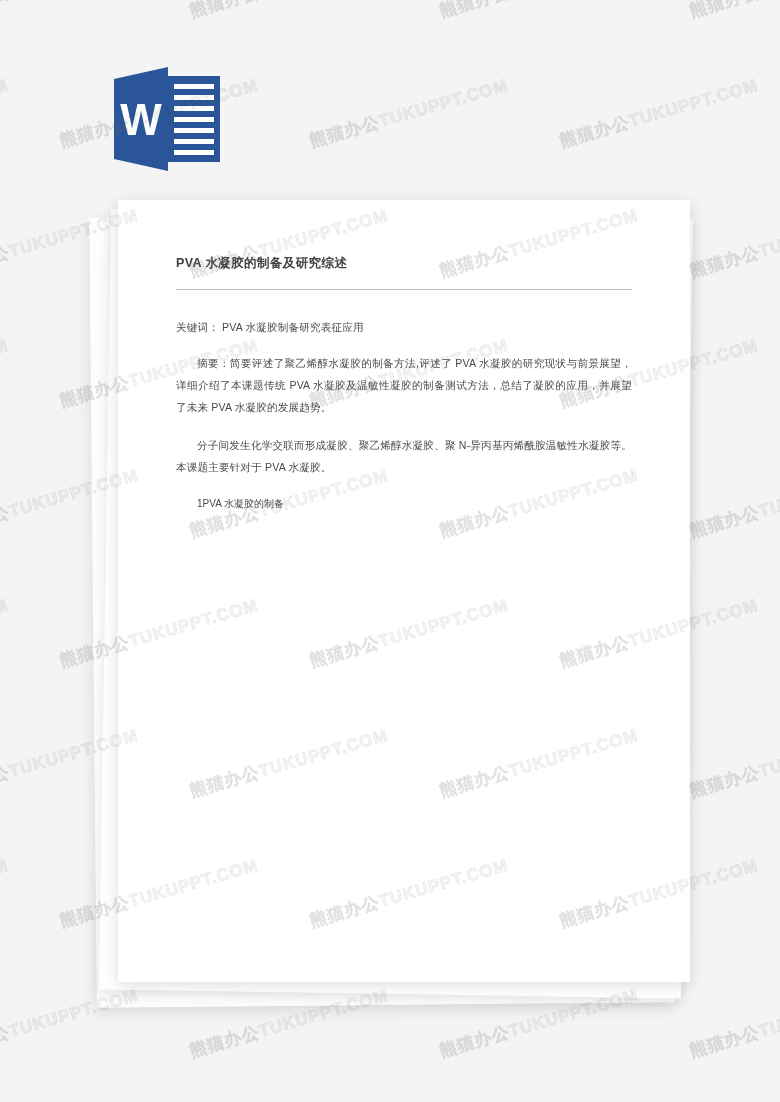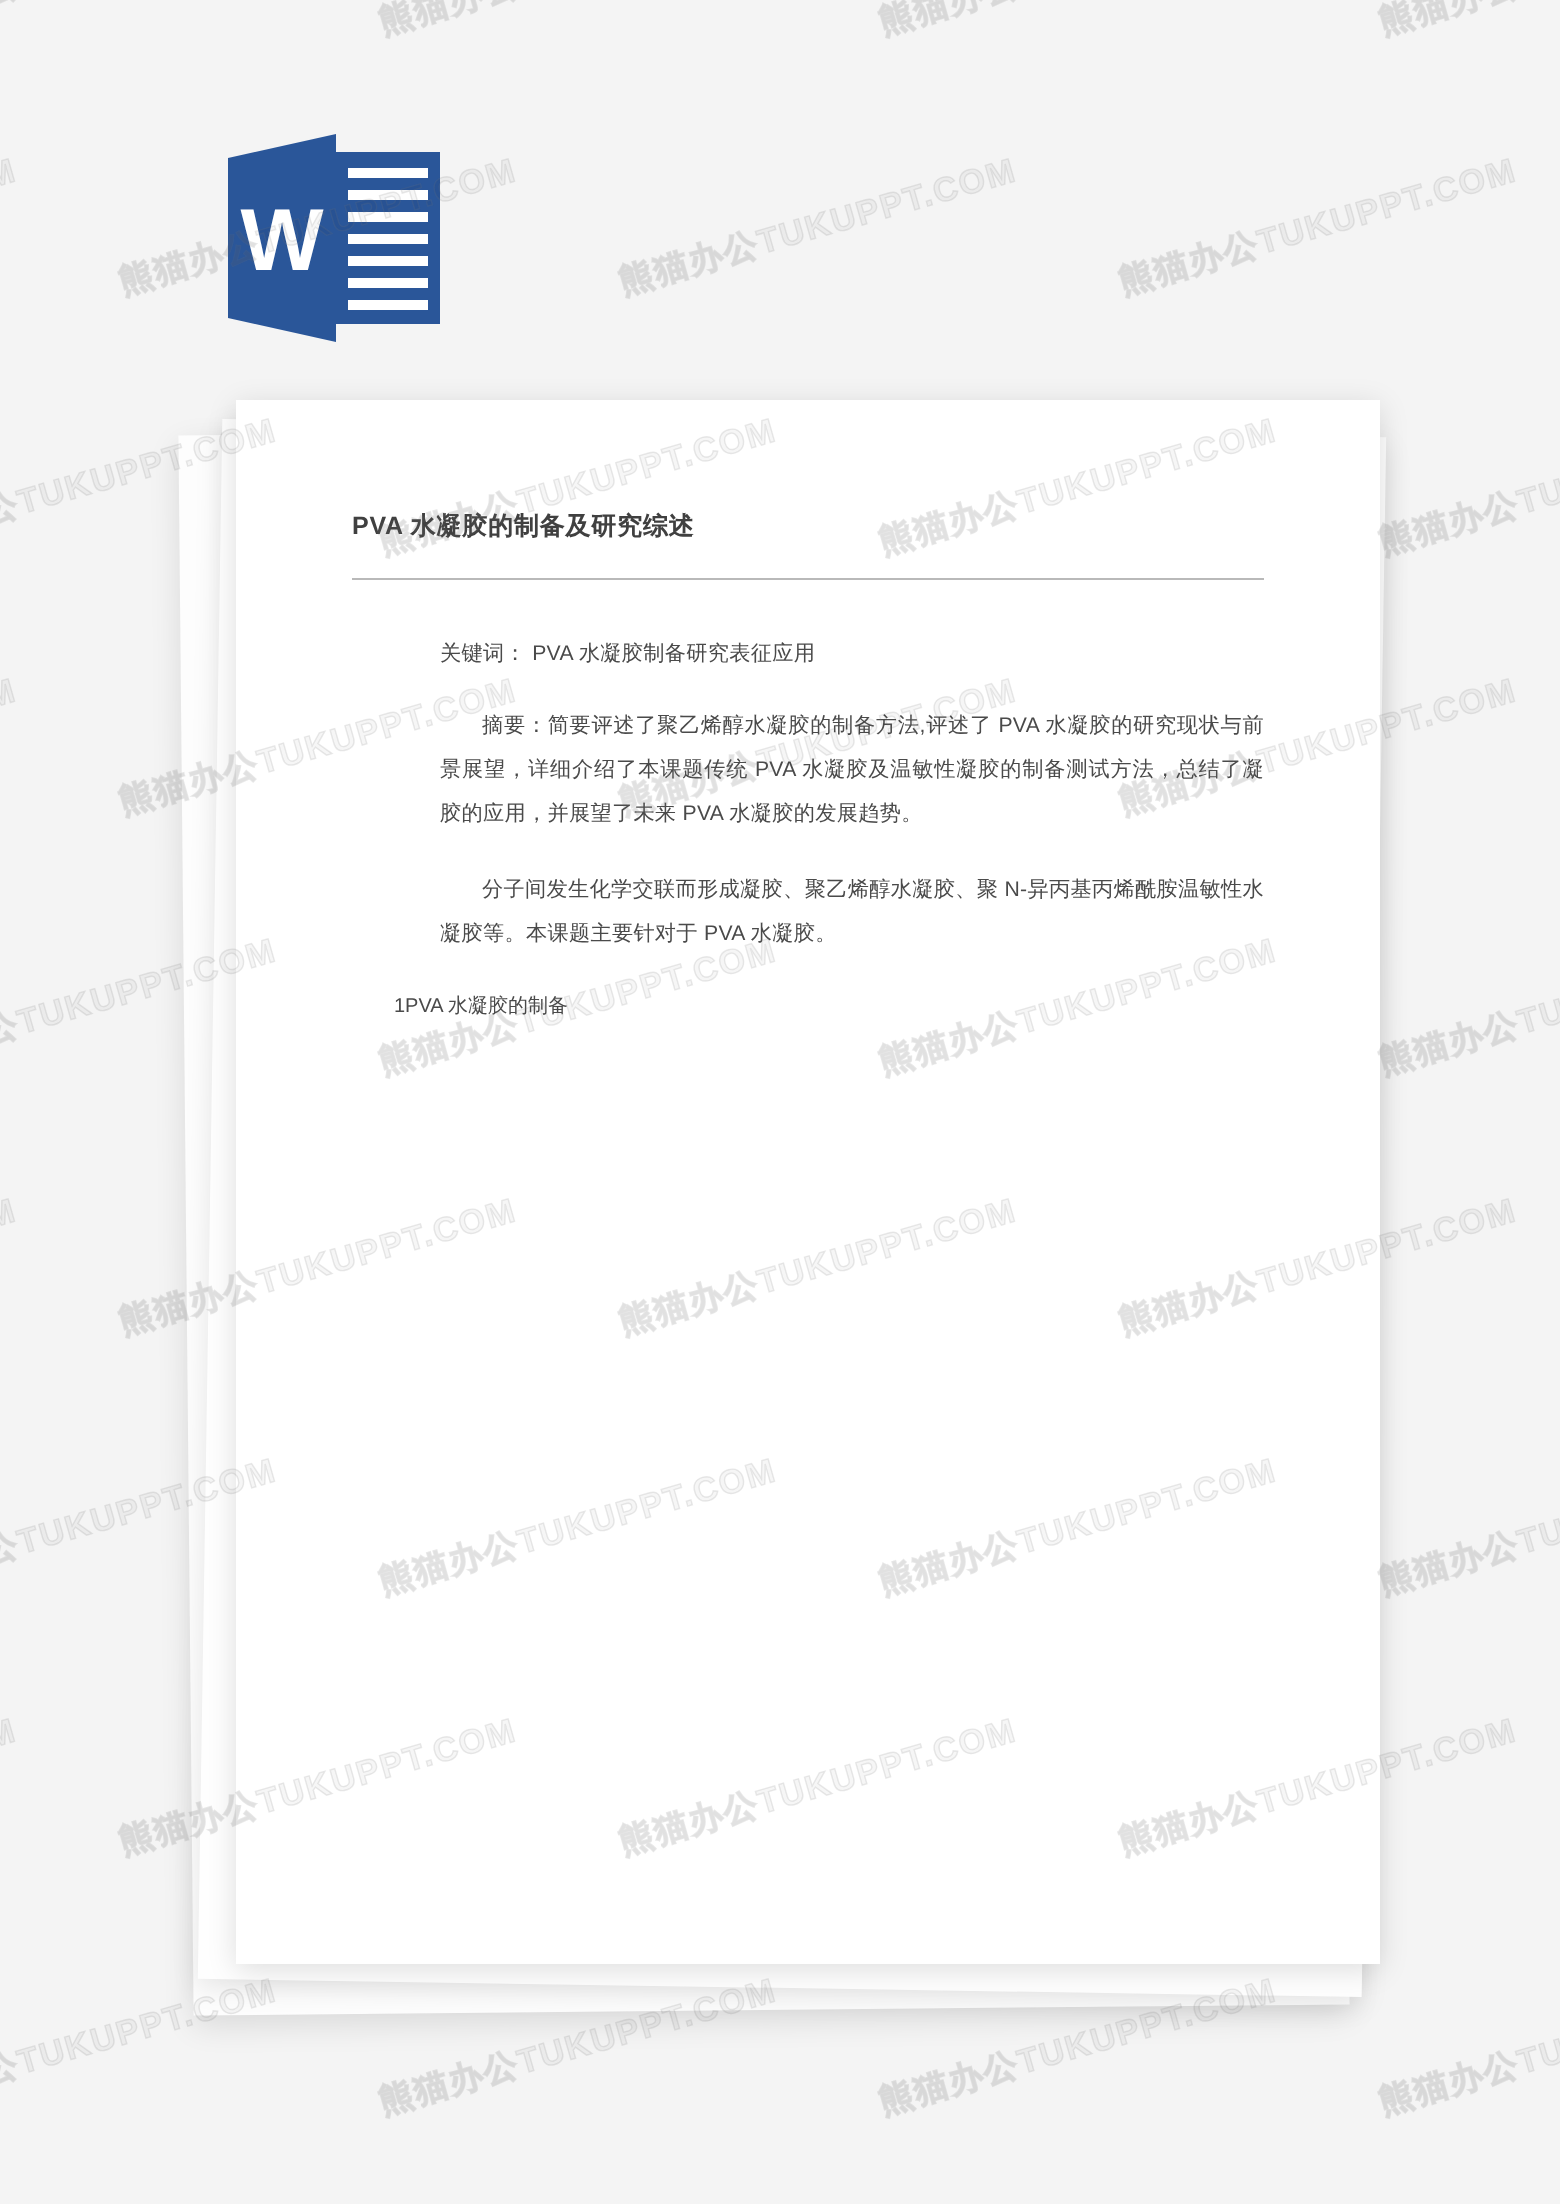--- a/index.html
+++ b/index.html
@@ -134,21 +134,20 @@
   }
 
   .doc-p {
     font-size: 10.6px;
     line-height: 2.08;
     color: #4a4a4a;
     text-align: justify;
     margin-bottom: 16px;
     font-family: "Liberation Sans", "DejaVu Sans", sans-serif;
     letter-spacing: 0.15px;
-    margin-left: 44px;
   }
   .doc-p.indent { text-indent: 21px; }
   .doc-p.tight { margin-bottom: 14px; }
 
   .doc-section-title {
     font-size: 10px;
     line-height: 2.08;
     color: #4a4a4a;
     text-indent: 21px;
     margin-bottom: 15px;

